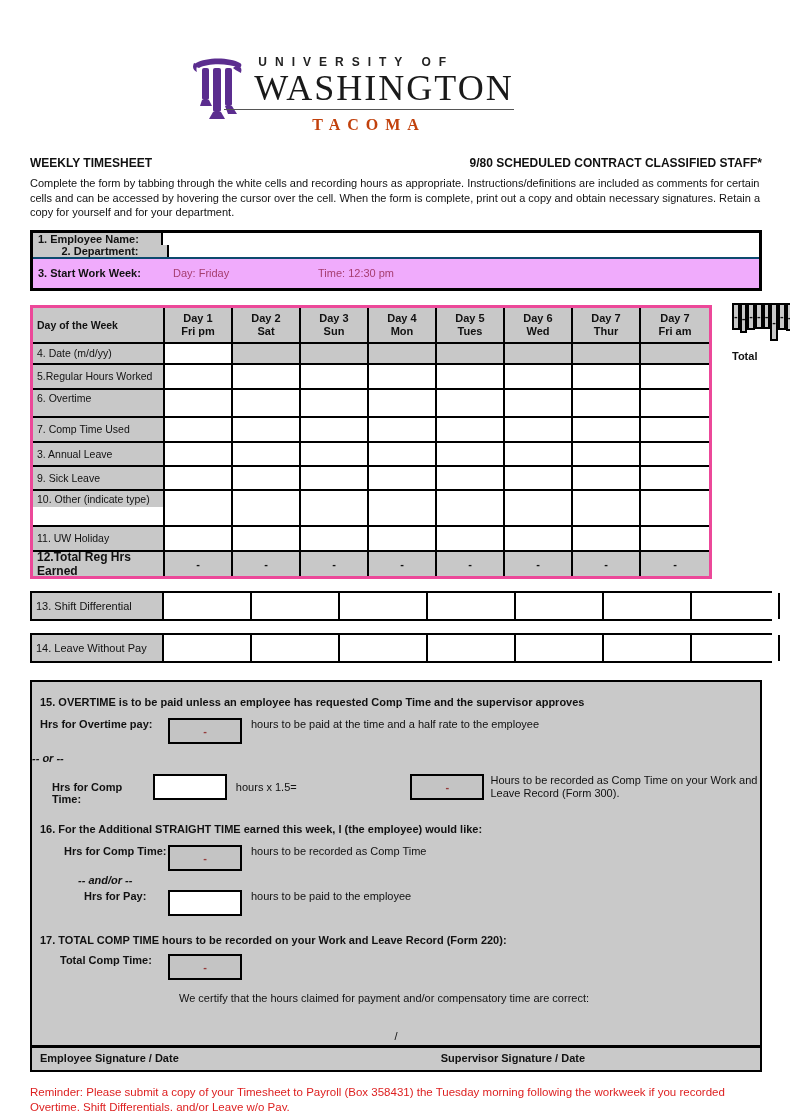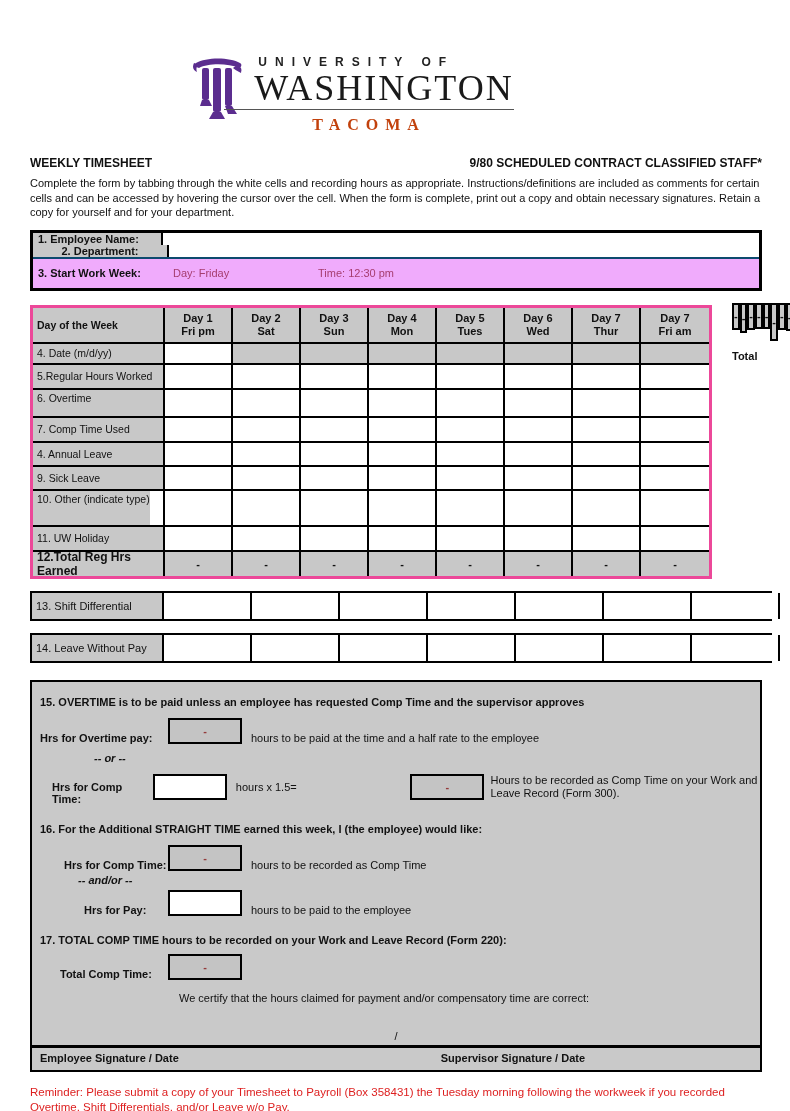--- a/index.html
+++ b/index.html
@@ -41,41 +41,41 @@
   .trow:last-child { border-bottom:none; }
   .lcell { width:132px; flex:0 0 132px; background:#c8c8c8; font-size:10.5px; display:flex; align-items:center; padding-left:4px; border-right:2px solid #000; }
   .lcell.bold { font-weight:bold; }
   .dcell { flex:0 0 68px; width:68px; border-right:2px solid #000; background:#fff; display:flex; align-items:center; justify-content:center; font-size:11px; font-weight:bold; }
   .dcell:last-child { border-right:none; }
   .dcell.gray { background:#c8c8c8; }
   .hrow { height:36px; } .hrow .dcell { flex-direction:column; line-height:1.15; font-size:11px; }
   .r4 { height:21px; } .r5 { height:25px; } .r6 { height:28px; } .r7 { height:25px; }
   .r8 { height:24px; } .r9 { height:24px; } .r10 { height:36px; } .r11 { height:25px; } .r12 { height:24px; }
   .r6 .lcell, .r10 .lcell { align-items:flex-start; padding-top:2px; }
-  .lcell-split { flex:0 0 132px; width:132px; border-right:2px solid #000; display:flex; flex-direction:row;gap:8px; }
+  .lcell-split { flex:0 0 132px; width:132px; border-right:2px solid #000; display:flex; flex-direction:column;gap:8px; }
   .lcell-split .top { background:#c8c8c8; font-size:10.5px; padding:2px 0 2px 4px; }
   .lcell-split .bot { background:#fff; flex:1; }
   .r12 .lcell { font-size:12px; font-weight:bold; }
   
   .totalcol { width:56px; margin-left:20px; display:flex; flex-direction:row; }
   .tspacer { height:60px; position:relative; }
   .total-label { position:absolute; bottom:3px; left:0; right:0; text-align:center; font-size:11px; font-weight:bold; }
   .tcell { height:27px; border:2px solid #000; background:#c8c8c8; margin-top:-2px; display:flex; align-items:center; justify-content:center; font-size:11px; font-weight:bold; }
   .tcell:first-of-type { margin-top:0; }
   .tc5{height:27px}.tc6{height:30px}.tc7{height:27px}.tc8{height:26px}.tc9{height:26px}.tc10{height:38px}.tc11{height:27px}.tc12{height:28px}
   
   .band { display:flex; margin:12px 28px 2px 30px; width:742px; border:2.5px solid #000; height:30px;gap:20px; }
   .band .lcell { font-size:11px; }
   .band .dcell { font-weight:normal; }
   .band .btotal { flex:0 0 54px; background:#c8c8c8; border-left:3px solid #000; display:flex; align-items:center; justify-content:center; font-size:11px; font-weight:bold; }
   .pinkdash { color:#cc55bb; }
   
   .bigbox { margin:17px 28px 0 30px; width:732px; border:2.5px solid #000; background:#c9c9c9; }
   .boxtitle { font-size:11px; font-weight:bold; padding:14px 8px 0 8px; }
-  .boxrow { display:flex; align-items:flex-end; margin-top:9px; }
+  .boxrow { display:flex; align-items:flex-start; margin-top:9px; }
   .blabel { font-size:11px; font-weight:bold; }
   .btext { font-size:11px; margin-left:9px; }
   .inputbox { width:74px; height:26px; border:2.5px solid #000; display:flex; align-items:center; justify-content:center; font-size:11px; font-weight:bold; flex:0 0 74px; }
   .inputbox.grayed { background:#c4c4c4; color:#943b3b; }
   .inputbox.whitebox { background:#fff; }
   .orline { font-size:11px; font-weight:bold; font-style:italic; margin-top:8px; }
   .wrap2 { font-size:11px; width:310px; line-height:1.2; margin-left:6px; }
   .certify { font-size:11px; margin:12px 0 0 147px; }
   .slashline { text-align:center; font-size:11px; margin-top:26px; padding-bottom:3px; }
   .sigrow { border-top:3px solid #000; display:flex; padding:4px 8px 6px 8px; font-size:11px; font-weight:bold; }
@@ -213,21 +213,21 @@
           <div class="dcell"></div>
           <div class="dcell"></div>
           <div class="dcell"></div>
           <div class="dcell"></div>
           <div class="dcell"></div>
           <div class="dcell"></div>
           <div class="dcell"></div>
       </div>
 
       <div class="trow r8">
-        <div class="lcell">4. Annual Leave</div>
+        <div class="lcell">3. Annual Leave</div>
         <div class="dcell"></div>
           <div class="dcell"></div>
           <div class="dcell"></div>
           <div class="dcell"></div>
           <div class="dcell"></div>
           <div class="dcell"></div>
           <div class="dcell"></div>
           <div class="dcell"></div>
       </div>
 
@@ -326,21 +326,21 @@
 
   <div class="bigbox">
     <div class="boxtitle">15. OVERTIME is to be paid unless an employee has requested Comp Time and the supervisor approves</div>
 
     <div class="boxrow" style="margin-left:8px; margin-top:10px;">
       <span class="blabel" style="width:128px;">Hrs for Overtime pay:</span>
       <div class="inputbox grayed">-</div>
       <span class="btext">hours to be paid at the time and a half rate to the employee</span>
     </div>
 
-    <div class="orline" style="margin-left:62px;">-- or --</div>
+    <div class="orline" style="">-- or --</div>
 
     <div class="boxrow" style="margin-left:20px; margin-top:10px; align-items:flex-start;">
       <span class="blabel" style="width:116px; padding-top:7px;">Hrs for Comp Time:</span>
       <div class="inputbox whitebox"></div>
       <span class="btext" style="padding-top:7px; width:95px;">hours x 1.5=</span>
       <div class="inputbox grayed" style="margin-left:92px;">-</div>
       <span class="wrap2">Hours to be recorded as Comp Time on your Work and Leave Record (Form 300).</span>
     </div>
 
     <div class="boxtitle" style="padding-top:18px;">16.  For the Additional STRAIGHT TIME earned this week, I (the employee) would like:</div>

